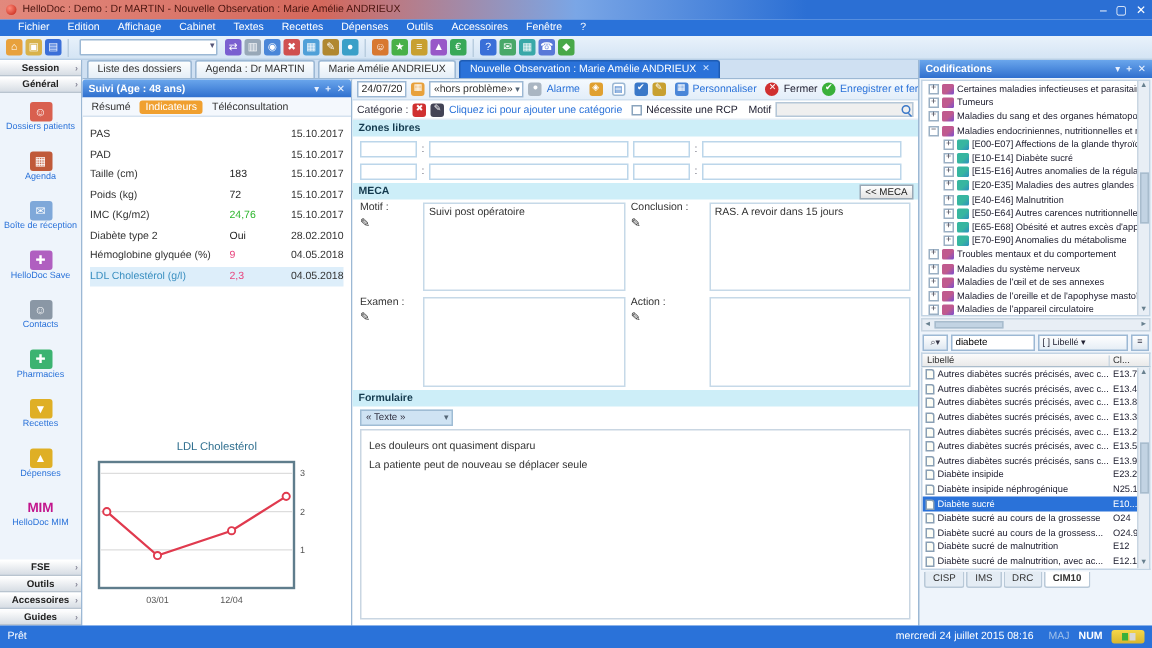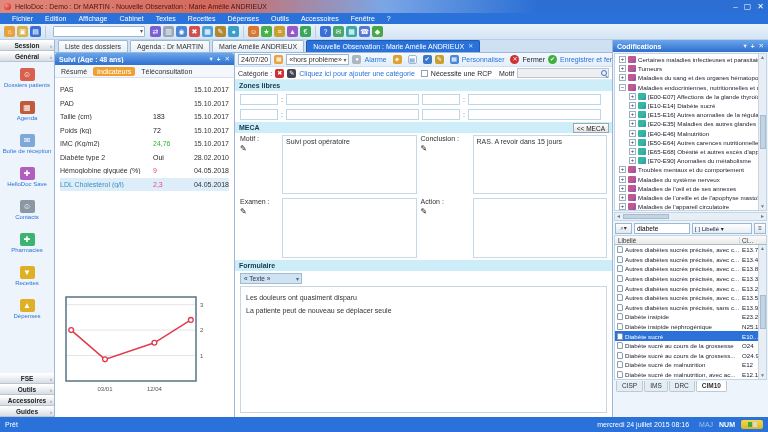--- a/index.html
+++ b/index.html
@@ -213,20 +213,24 @@
           <span class="sb-label">Pharmacies</span>
         </div>
         <div class="sb-item">
           <span class="sb-ico" style="background: rgb(223, 175, 37);">▼</span>
           <span class="sb-label">Recettes</span>
         </div>
         <div class="sb-item">
           <span class="sb-ico" style="background: rgb(223, 175, 37);">▲</span>
           <span class="sb-label">Dépenses</span>
         </div>
+        <div class="sb-item">
+          <span class="sb-ico sb-ico-text">MIM</span>
+          <span class="sb-label">HelloDoc MIM</span>
+        </div>
       </div>
     <div id="sb-spacer"></div>
     <div id="sb-bottom">
         <div class="sb-strip">FSE</div>
         <div class="sb-strip">Outils</div>
         <div class="sb-strip">Accessoires</div>
         <div class="sb-strip">Guides</div>
       </div>
   </div>
 
@@ -294,20 +298,21 @@
           <span class="p-val" style="color: rgb(232, 69, 126);">9</span>
           <span class="p-date">04.05.2018</span>
         </div>
         <div class="p-row hl">
           <span class="p-label">LDL Cholestérol (g/l)</span>
           <span class="p-val" style="color: rgb(232, 69, 126);">2,3</span>
           <span class="p-date">04.05.2018</span>
         </div>
       </div>
     <div id="pp-chart">
+      <div id="chart-title">LDL Cholestérol</div>
       <svg id="chart-svg" width="168" height="104">
           <rect x="6" y="4" width="130" height="84" fill="#fff" stroke="#5f7d8c" stroke-width="1.6"></rect>
           <line x1="7" y1="62.54545454545455" x2="135" y2="62.54545454545455" stroke="#ddd" stroke-width="0.8"></line>
           <text x="140" y="64.54545454545455" font-size="6" fill="#555">1</text>
           <line x1="7" y1="37.090909090909086" x2="135" y2="37.090909090909086" stroke="#ddd" stroke-width="0.8"></line>
           <text x="140" y="39.090909090909086" font-size="6" fill="#555">2</text>
           <line x1="7" y1="11.636363636363626" x2="135" y2="11.636363636363626" stroke="#ddd" stroke-width="0.8"></line>
           <text x="140" y="13.636363636363626" font-size="6" fill="#555">3</text>
           <polyline points="11.2,37.090909090909086 45,66.36363636363636 94.4,49.81818181818181 130.8,26.909090909090907" fill="none" stroke="#e03a4e" stroke-width="1.5"></polyline>
           <circle cx="11.2" cy="37.090909090909086" r="2.4" fill="#fff" stroke="#e03a4e" stroke-width="1.3"></circle>

